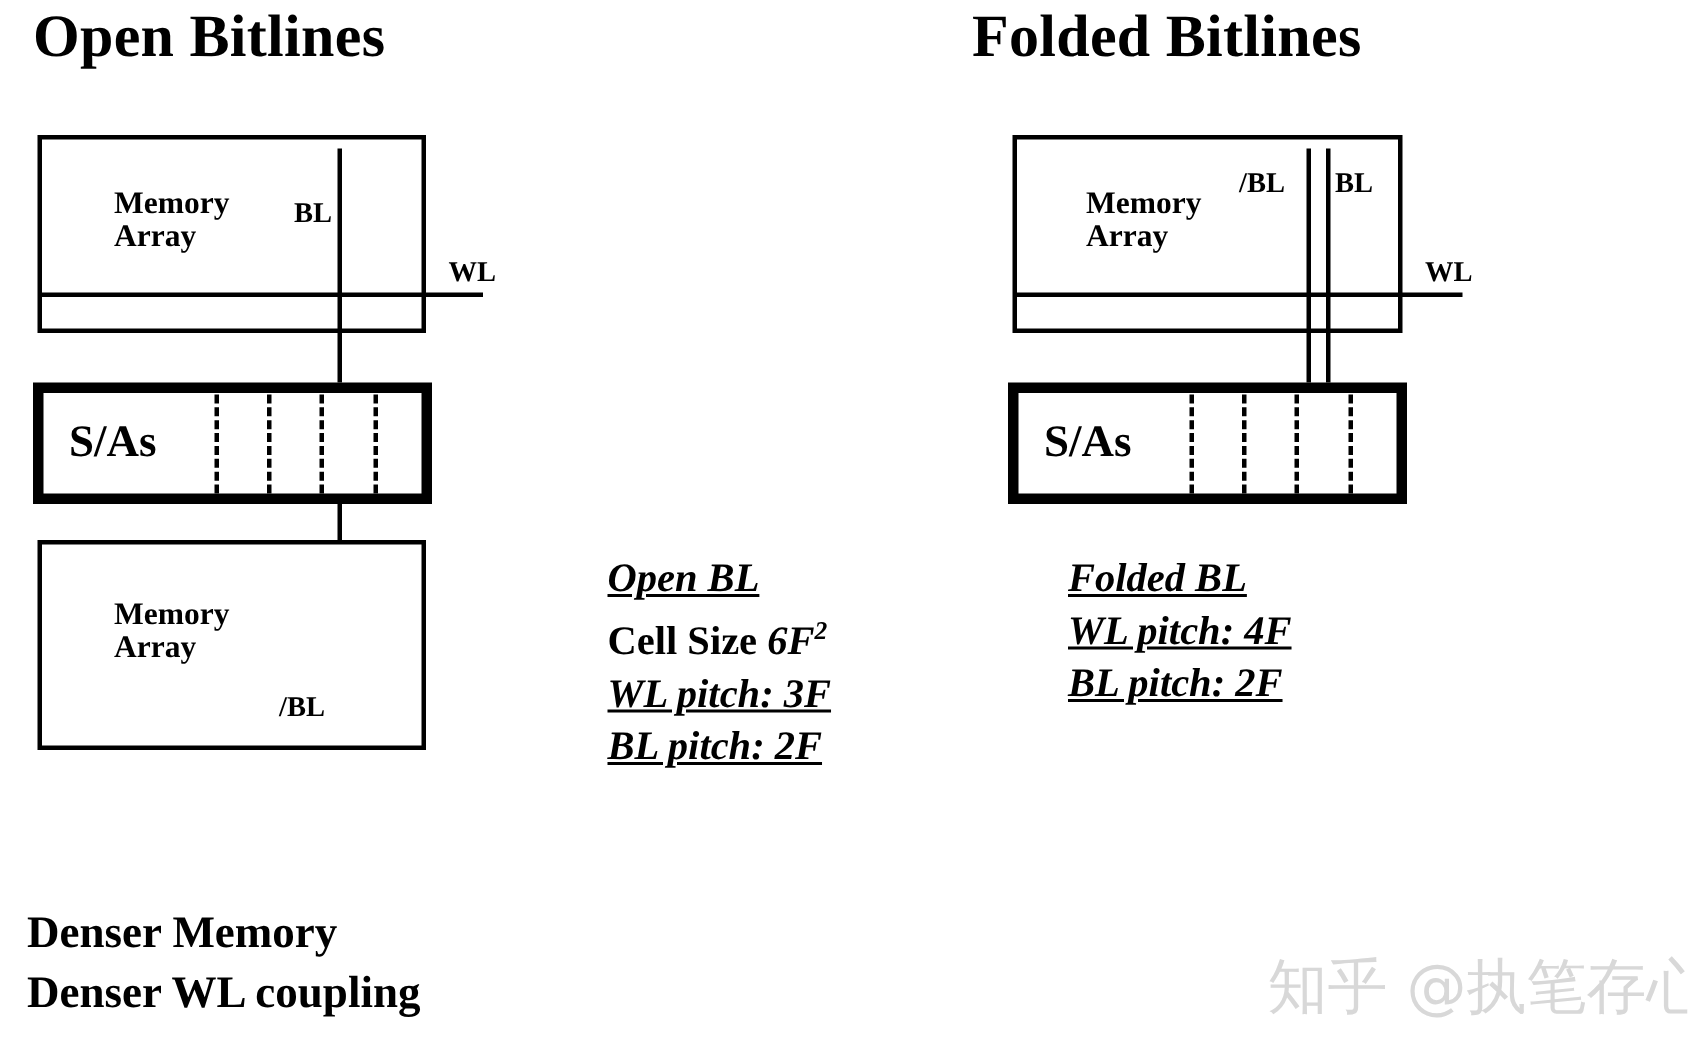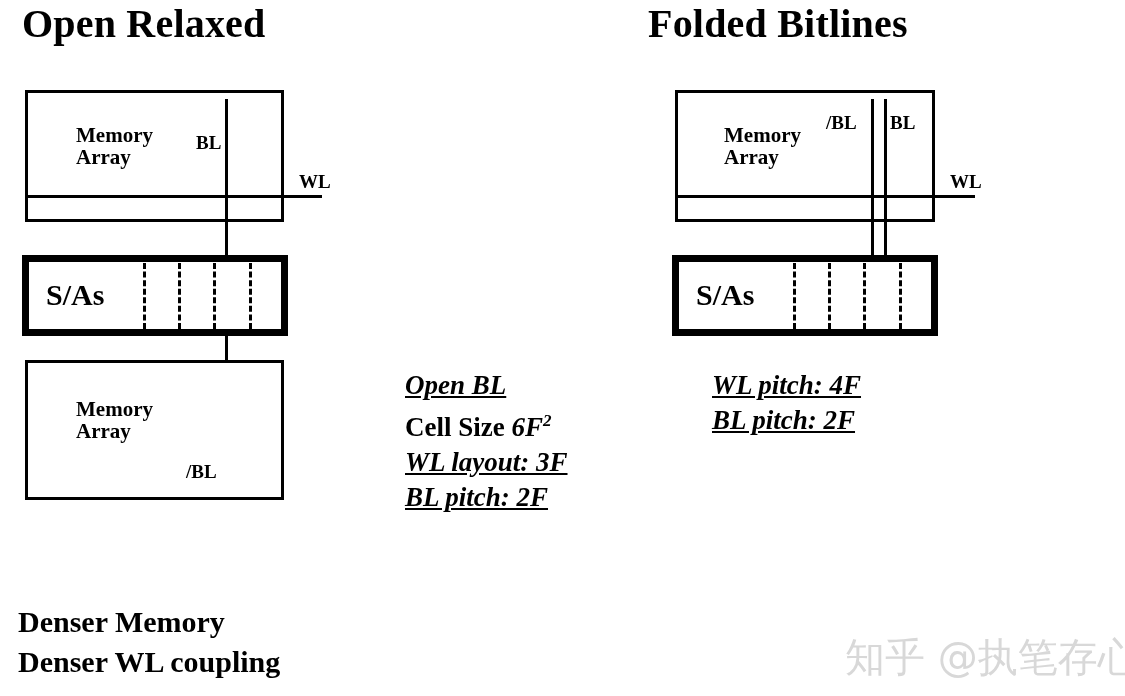--- a/index.html
+++ b/index.html
@@ -105,21 +105,21 @@
     white-space: nowrap;
     pointer-events: none;
     font-weight: 500;
   }
 </style>
 </head>
 <body>
 
 <div id="canvas">
 
-  <div class="abs title" style="left:22px; top:2px;">Open Relaxed</div>
+  <div class="abs title" style="left:22px; top:2px;">Open Bitlines</div>
   <div class="abs title" style="left:648px; top:2px;">Folded Bitlines</div>
 
   <div class="abs array-box" style="left:25px; top:90px; width:259px; height:132px;"></div>
   <div class="abs array-label" style="left:76px; top:124px;">
     <span>Memory</span><br>
     <span>Array</span>
   </div>
 
   <div class="abs hline" style="left:27px; top:195px; width:295px;"></div>
   <div class="abs line-label" style="left:299px; top:172px;">WL</div>
@@ -162,25 +162,26 @@
   <div class="abs sa-label" style="left:696px; top:280px;">S/As</div>
 
   <div class="abs dashline" style="left:793px; top:263px; height:66px;"></div>
   <div class="abs dashline" style="left:828px; top:263px; height:66px;"></div>
   <div class="abs dashline" style="left:863px; top:263px; height:66px;"></div>
   <div class="abs dashline" style="left:899px; top:263px; height:66px;"></div>
 
   <div class="abs spec-block" style="left:405px; top:368px;">
     <span class="spec-line spec-ital">Open BL</span>
     <span class="spec-line"><span class="spec-roman">Cell Size </span><span class="spec-num">6F</span><span class="sup">2</span></span>
-    <span class="spec-line spec-ital">WL layout: 3F</span>
+    <span class="spec-line spec-ital">WL pitch: 3F</span>
     <span class="spec-line spec-ital">BL pitch: 2F</span>
   </div>
 
   <div class="abs spec-block" style="left:712px; top:368px;">
+    <span class="spec-line spec-ital">Folded BL</span>
     <span class="spec-line spec-ital">WL pitch: 4F</span>
     <span class="spec-line spec-ital">BL pitch: 2F</span>
   </div>
 
   <div class="abs conclusion" style="left:18px; top:590px;">
     <div>Denser Memory</div>
     <div>Denser WL coupling</div>
   </div>
 
 

